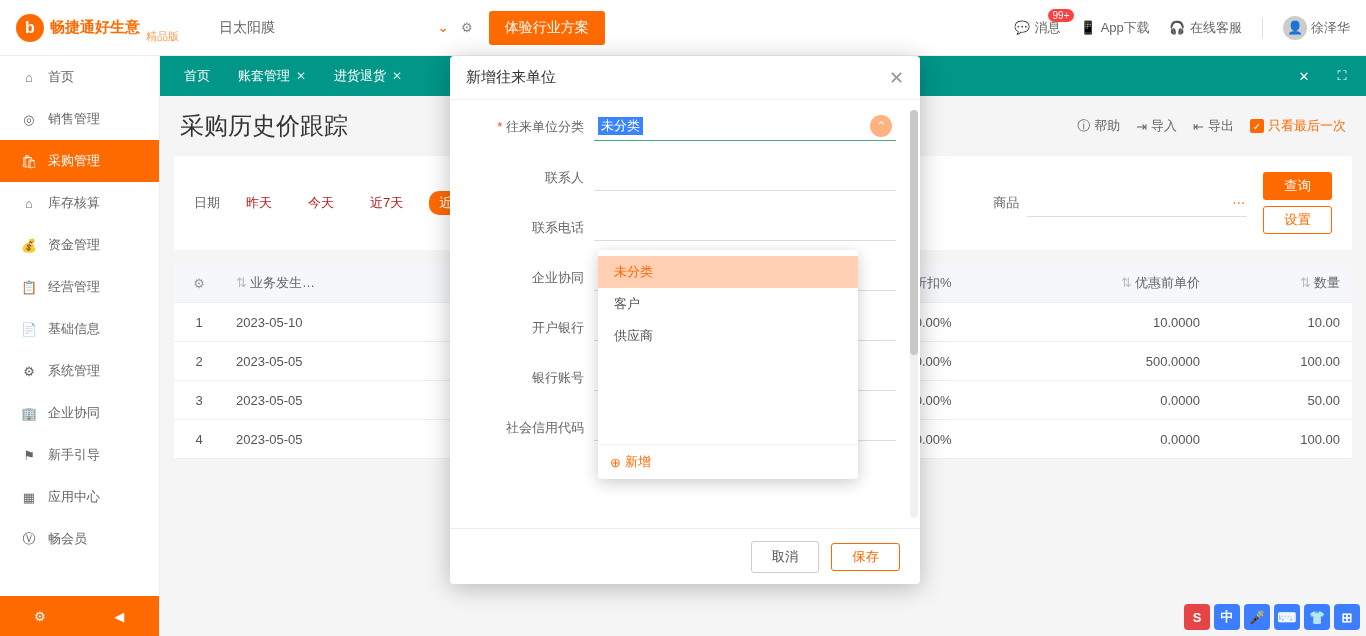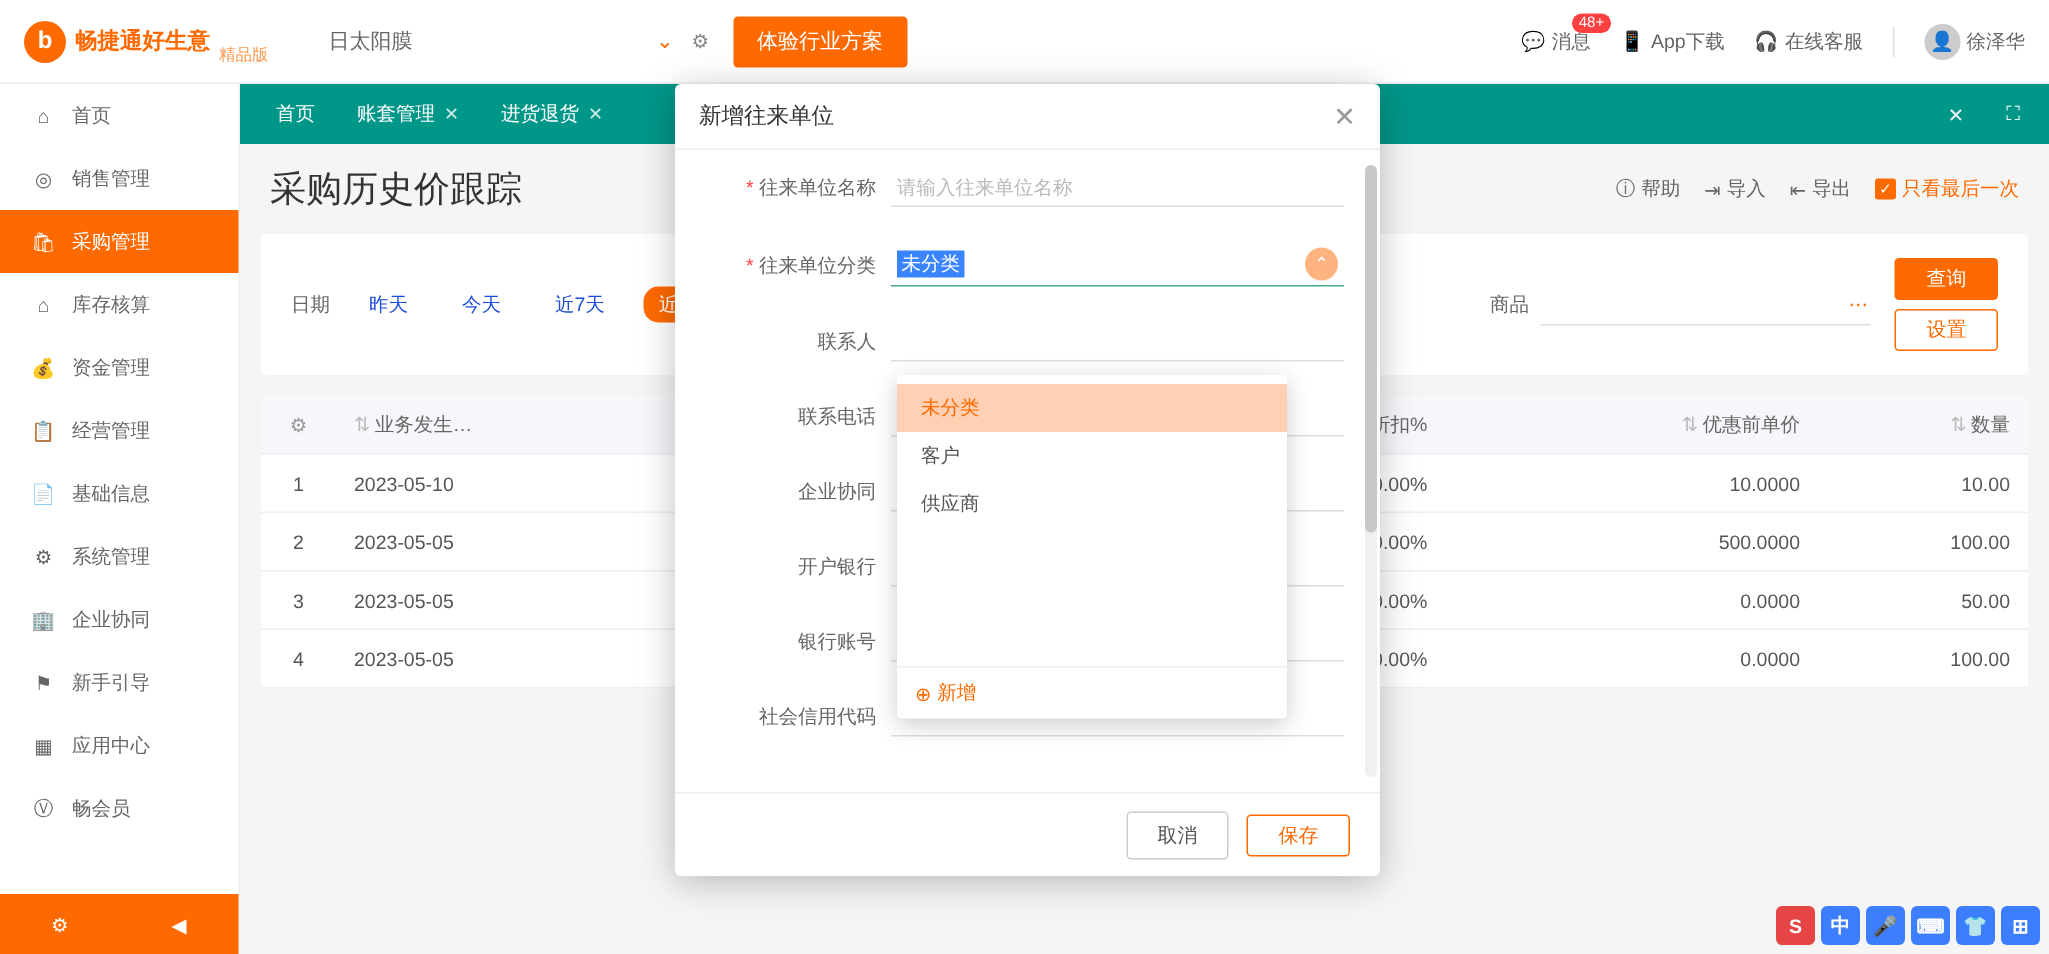--- a/index.html
+++ b/index.html
@@ -38,21 +38,21 @@
     
     .page-head { display: flex; align-items: center; padding: 14px 20px; }
     .page-title { font-size: 24px; color: #333; }
     .page-head-right { margin-left: auto; display: flex; align-items: center; gap: 16px; color: #666; }
     .link { color: #666; display: flex; align-items: center; gap: 4px; cursor: pointer; }
     .chk { display: flex; align-items: center; gap: 4px; color: #ff6a00; }
     .chkbox { width: 14px; height: 14px; background: #ff6a00; border-radius: 2px; display: inline-flex; align-items: center; justify-content: center; color: #fff; font-size: 10px; }
     
     .filter-card { background: #fff; margin: 0 14px; border-radius: 3px; padding: 16px 20px; display: flex; align-items: center; gap: 16px; }
     .lbl { color: #666; }
-    .date-btn { padding: 3px 10px; color: #1d4ed8; cursor: pointer; border-radius: 10px; }
+    .date-btn { padding: 3px 10px; color: #b91c1c; cursor: pointer; border-radius: 10px; }
     .date-btn.active { background: #ff6a00; color: #fff; }
     .date-range { color: #666; }
     .goods-sel { margin-left: auto; display: flex; align-items: center; gap: 8px; }
     .goods-input { width: 220px; border-bottom: 1px solid #ddd; height: 28px; display: flex; align-items: center; justify-content: flex-end; color: #ff6a00; }
     .dots { letter-spacing: 2px; cursor: pointer; }
     .btn-orange { background: #ff6a00; color: #fff; border: none; padding: 5px 20px; border-radius: 3px; cursor: pointer; }
     .btn-outline-orange { background: #fff; color: #ff6a00; border: 1px solid #ff6a00; padding: 4px 20px; border-radius: 3px; cursor: pointer; }
     .filter-right { display: flex; flex-direction: column; gap: 6px; }
     
     .table-card { background: #fff; margin: 14px; border-radius: 3px; overflow: hidden; }
@@ -111,21 +111,21 @@
   <div class="bu-select">
     <span>日太阳膜</span>
     <span class="chev">⌄</span>
   </div>
   <span class="gear">⚙</span>
   <button class="exp-btn">体验行业方案</button>
   <div class="top-right">
     <div class="top-right-item">
       <span>💬</span>
       <span>消息</span>
-      <span class="badge99">48+</span>
+      <span class="badge99">99+</span>
     </div>
     <div class="top-right-item">
       <span>📱</span>
       <span>App下载</span>
     </div>
     <div class="top-right-item">
       <span>🎧</span>
       <span>在线客服</span>
     </div>
     <div class="vr"></div>
@@ -319,24 +319,20 @@
   </div>
 </div>
 
 <div class="modal">
   <div class="modal-head">
     <span>新增往来单位</span>
     <span class="modal-close">✕</span>
   </div>
   <div class="modal-body">
     <div class="frow">
-      <div class="flabel req">往来单位名称</div>
-      <input class="finput" placeholder="请输入往来单位名称" style="">
-    </div>
-    <div class="frow">
       <div class="flabel req">往来单位分类</div>
       <div class="cat-field">
         <span class="cat-val">未分类</span>
         <span class="cat-chev">⌃</span>
       </div>
     </div>
     <div class="frow">
         <div class="flabel">联系人</div>
         <input class="finput" style="">
       </div>

